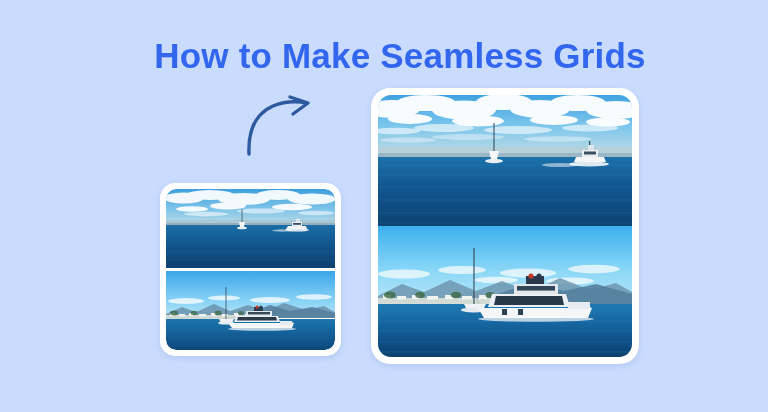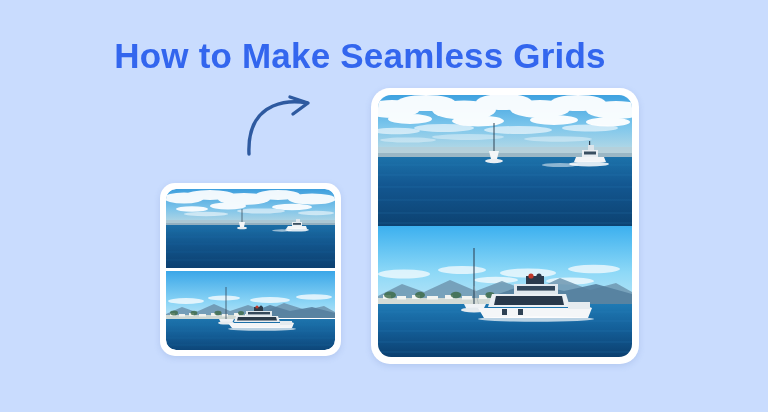--- a/index.html
+++ b/index.html
@@ -26,20 +26,21 @@
     left: 0;
     top: 36px;
     width: 720px;
     text-align: center;
     font-family: "Liberation Sans", sans-serif;
     font-weight: bold;
     font-size: 35px;
     letter-spacing: 0.2px;
     color: #3366ee;
     white-space: nowrap;
+    padding-left: 40px;
   }
 
   
   .arrow {
     position: absolute;
     left: 243px;
     top: 94px;
     width: 74px;
     height: 62px;
   }

